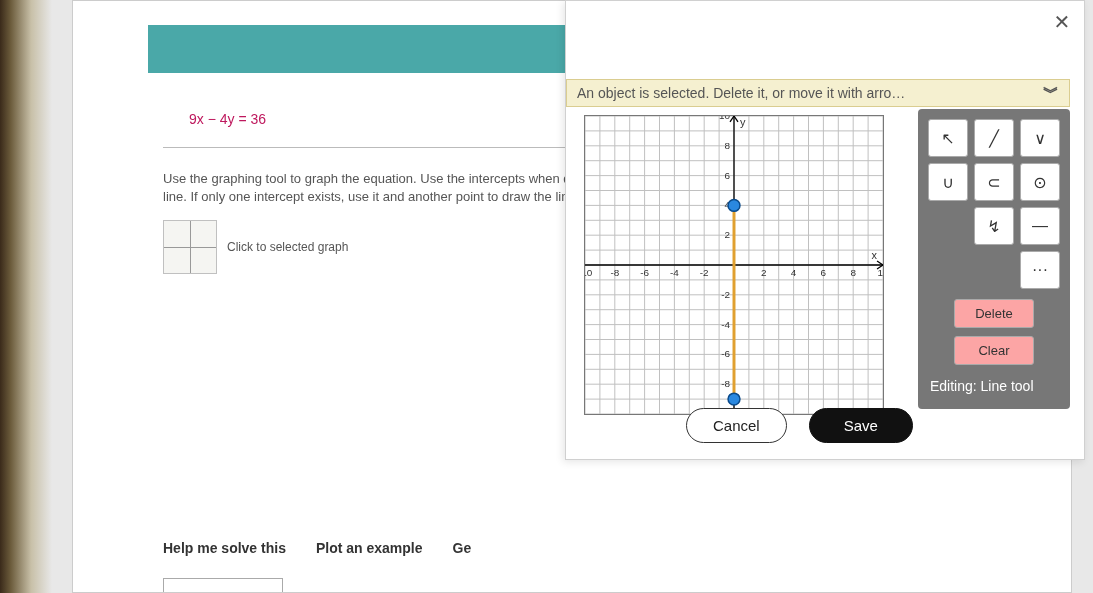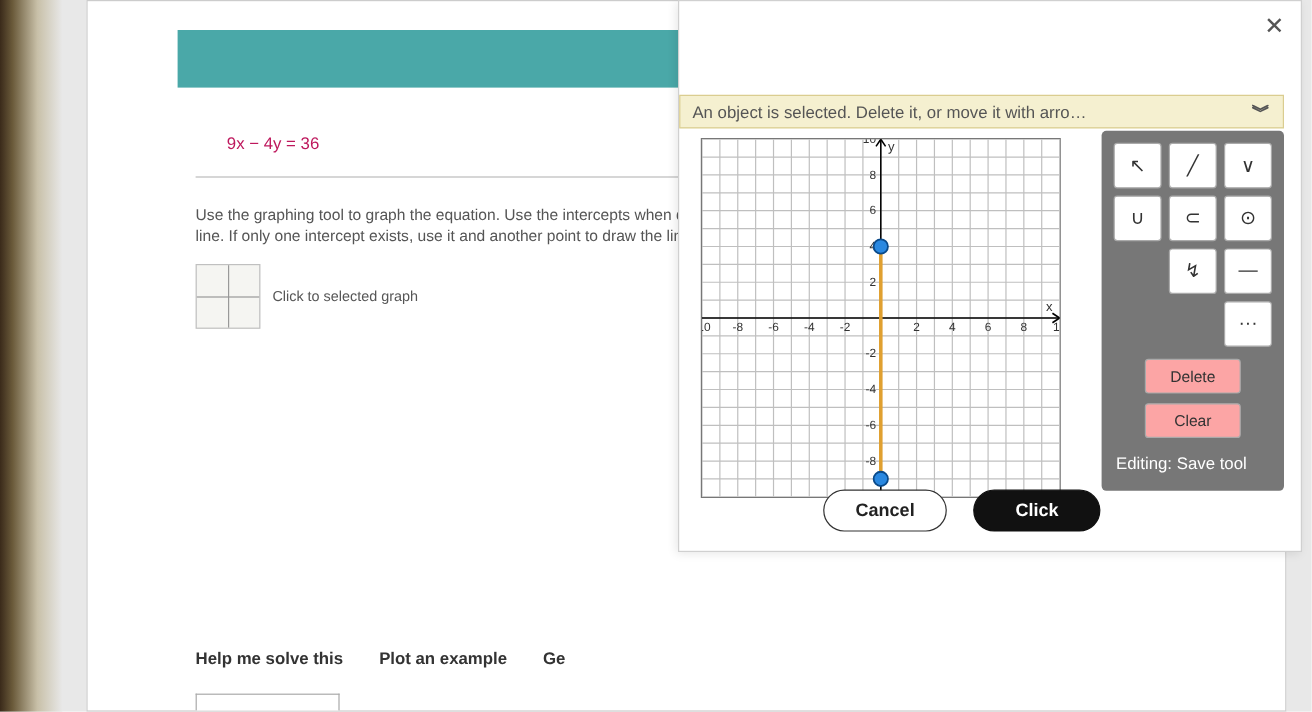--- a/index.html
+++ b/index.html
@@ -112,21 +112,21 @@
     font-size:16px; color:#333; cursor:pointer;
   }
   .action-btn {
     display:block; width:80px; margin:8px auto 0; padding:6px 0;
     background:#fca5a5; border:1px solid #aaa; border-radius:3px;
     text-align:center; font-size:13px; cursor:pointer;
   }
   .edit-status { color:#fff; font-size:14px; margin-top:12px; padding:0 2px; line-height:1.3; }
 
   .panel-buttons {
-    position:absolute; left:120px; bottom:16px; display:flex; gap:22px;font-weight:bold;
+    position:absolute; left:120px; bottom:16px; display:flex; gap:22px;
   }
   .pill {
     padding:8px 26px; border-radius:22px; font-size:15px; cursor:pointer;
     border:1.5px solid #333; background:#fff; color:#222;
   }
   .pill.primary { background:#111; color:#fff; border-color:#111; padding:8px 34px; }
 
   .right-side-strip {
     position:absolute; right:0; top:116px; width:10px; height:180px;
     background: repeating-linear-gradient(#d0d0d0, #d0d0d0 1px, #fff 1px, #fff 12px);
@@ -267,20 +267,20 @@
       <div class="tool-btn">⊙</div>
       <div style="background:transparent;border:none" class="tool-btn"></div>
       <div class="tool-btn">↯</div>
       <div class="tool-btn">—</div>
       <div style="background:transparent;border:none" class="tool-btn"></div>
       <div style="background:transparent;border:none" class="tool-btn"></div>
       <div class="tool-btn">···</div>
     </div>
     <div class="action-btn">Delete</div>
     <div class="action-btn">Clear</div>
-    <div class="edit-status">Editing: Save tool</div>
+    <div class="edit-status">Editing: Line tool</div>
   </div>
 
   <div class="panel-buttons">
     <div class="pill">Cancel</div>
-    <div class="pill primary">Click</div>
+    <div class="pill primary">Save</div>
   </div>
 </div>
 
 </body></html>

